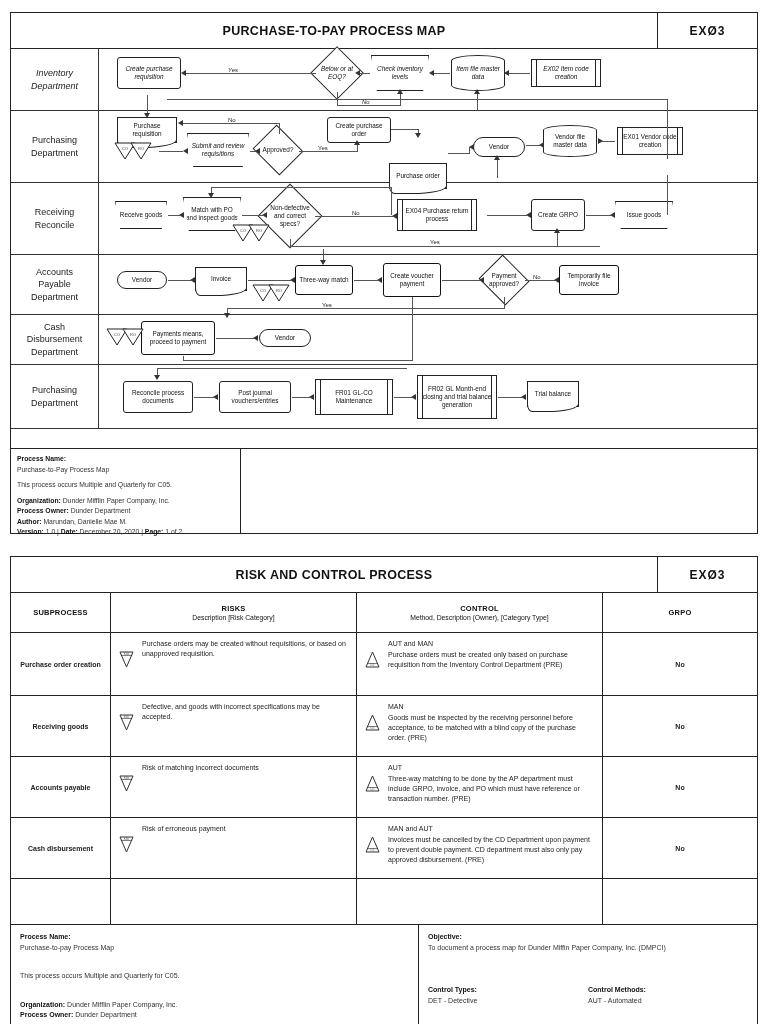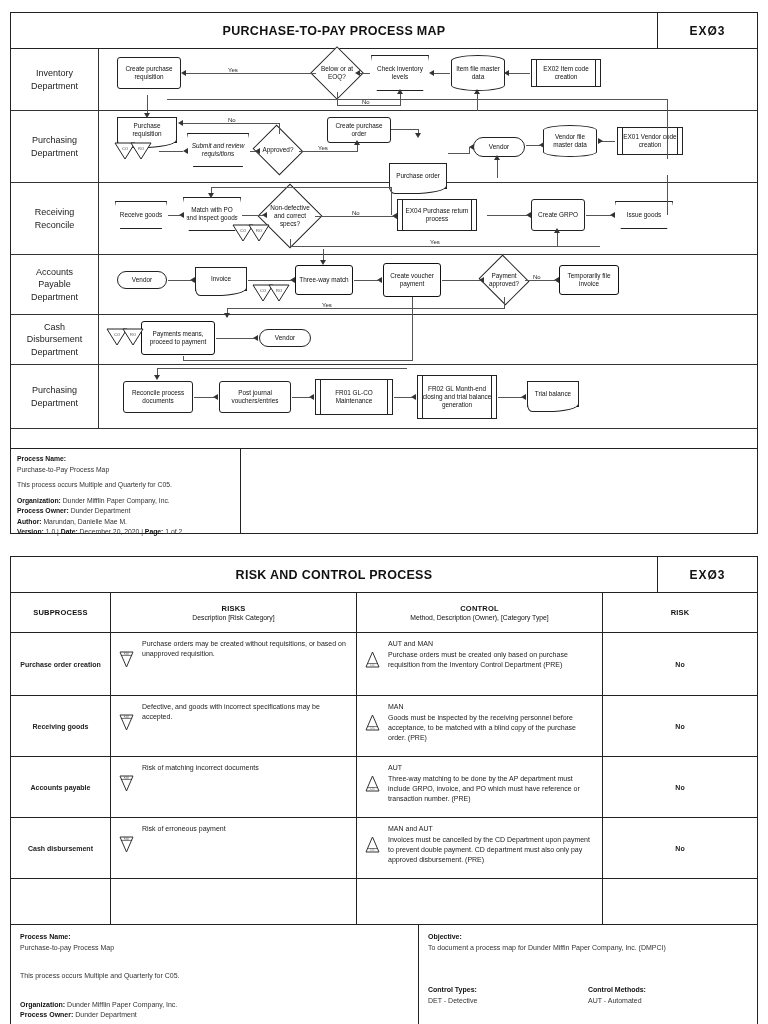--- a/index.html
+++ b/index.html
@@ -56,21 +56,21 @@
     display: flex; align-items: center; justify-content: center;
     text-align: center;
     font-size: 9px;
     line-height: 1.35;
     color: #222;
     padding: 2px;
   }
   .lane-body { flex: 1; position: relative; }
 
   
-  #lane-inventory  { height: 62px; }
+  #lane-inventory  { height: 62px; font-style: italic; }
   #lane-purchasing { height: 72px; }
   #lane-receiving  { height: 72px; }
   #lane-ap         { height: 60px; }
   #lane-cd         { height: 50px; }
   #lane-purchasing2{ height: 64px; }
 
   
   .node {
     position: absolute;
     display: flex; align-items: center; justify-content: center;
@@ -525,21 +525,21 @@
     </div>
     <div class="col-risk">
       <div class="rh-title">RISKS</div>
       <div class="rh-sub">Description [Risk Category]</div>
     </div>
     <div class="col-ctrl">
       <div class="rh-title">CONTROL</div>
       <div class="rh-sub">Method, Description (Owner), [Category Type]</div>
     </div>
     <div class="col-gap">
-      <div class="rh-title">RISK</div>
+      <div class="rh-title">GRPO</div>
     </div>
   </div>
 
   <div class="rcm-row r-h1">
     <div class="col-sub cell-sub">Purchase order creation</div>
     <div class="col-risk cell-flex">
       <svg width="17" height="20" viewBox="0 0 17 20" style="flex:none;margin-top:10px;">
         <polygon points="2,3 15,3 8.5,18" fill="#fff" stroke="#333" stroke-width="1"></polygon>
         <line x1="2.8" y1="6.4" x2="14.2" y2="6.4" stroke="#333" stroke-width="0.7"></line>
         <text x="8.5" y="5.7" font-size="2.6" text-anchor="middle" fill="#555" font-family="Liberation Sans, sans-serif">RSK</text>

